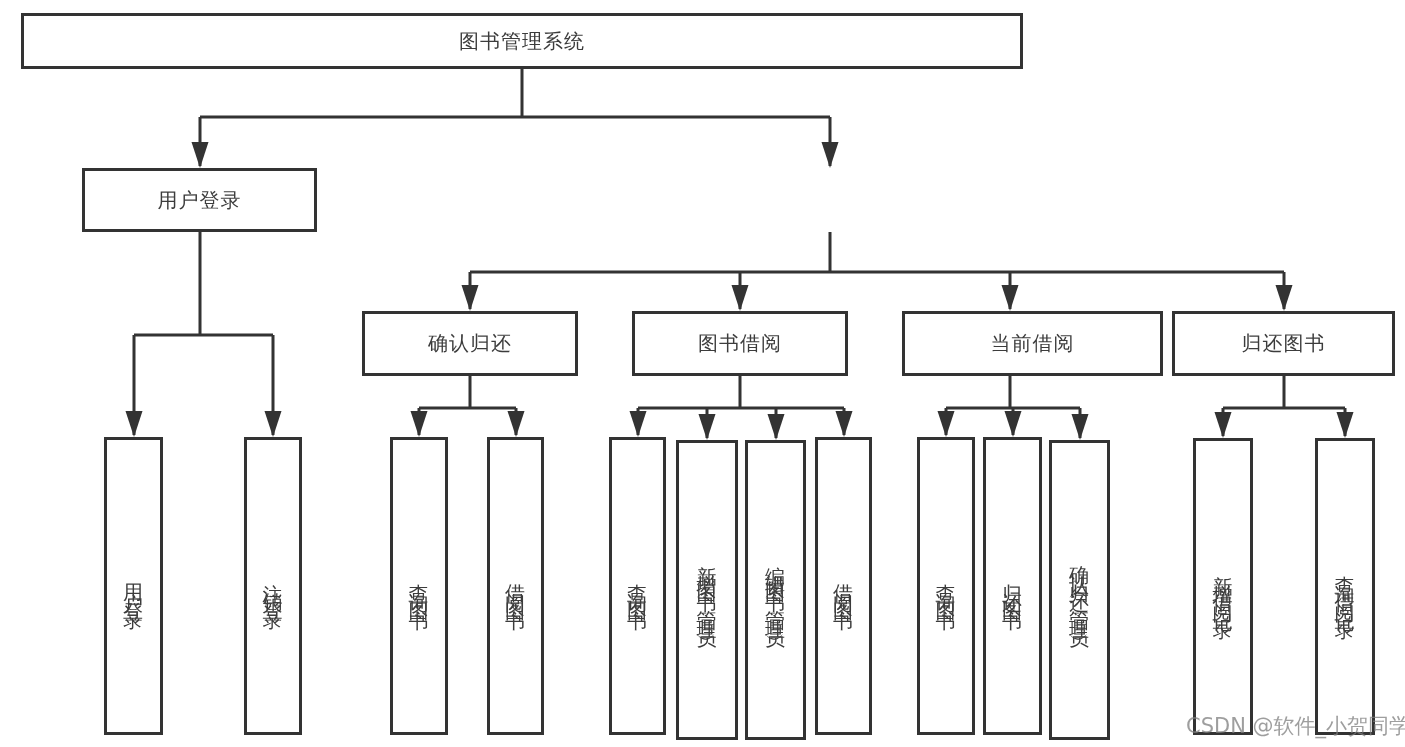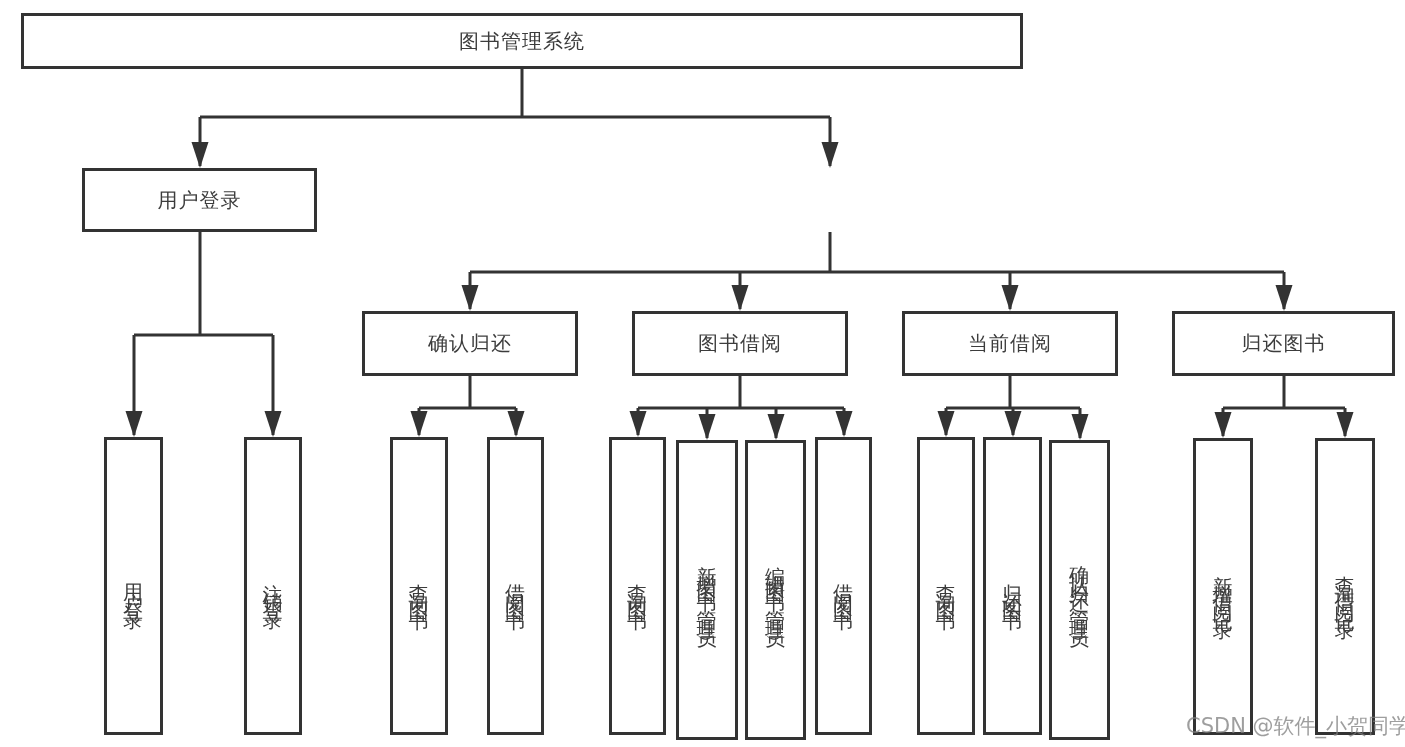--- a/index.html
+++ b/index.html
@@ -109,21 +109,21 @@
   <div class="node h" style="left:82px;top:168px;width:235px;height:64px">
     <span class="lbl">用户登录</span>
   </div>
 
   <div class="node h" style="left:362px;top:311px;width:216px;height:65px">
     <span class="lbl">确认归还</span>
   </div>
   <div class="node h" style="left:632px;top:311px;width:216px;height:65px">
     <span class="lbl">图书借阅</span>
   </div>
-  <div class="node h" style="left:902px;top:311px;width:216px;height:65px">
+  <div class="node h" style="left:902px;top:311px;width:261px;height:65px">
     <span class="lbl">当前借阅</span>
   </div>
   <div class="node h" style="left:1172px;top:311px;width:223px;height:65px">
     <span class="lbl">归还图书</span>
   </div>
 
   <div class="node v" style="left:104px;top:437px;width:59px;height:298px">
     <span class="lbl">用户登录</span>
   </div>
   <div class="node v" style="left:244px;top:437px;width:58px;height:298px">

